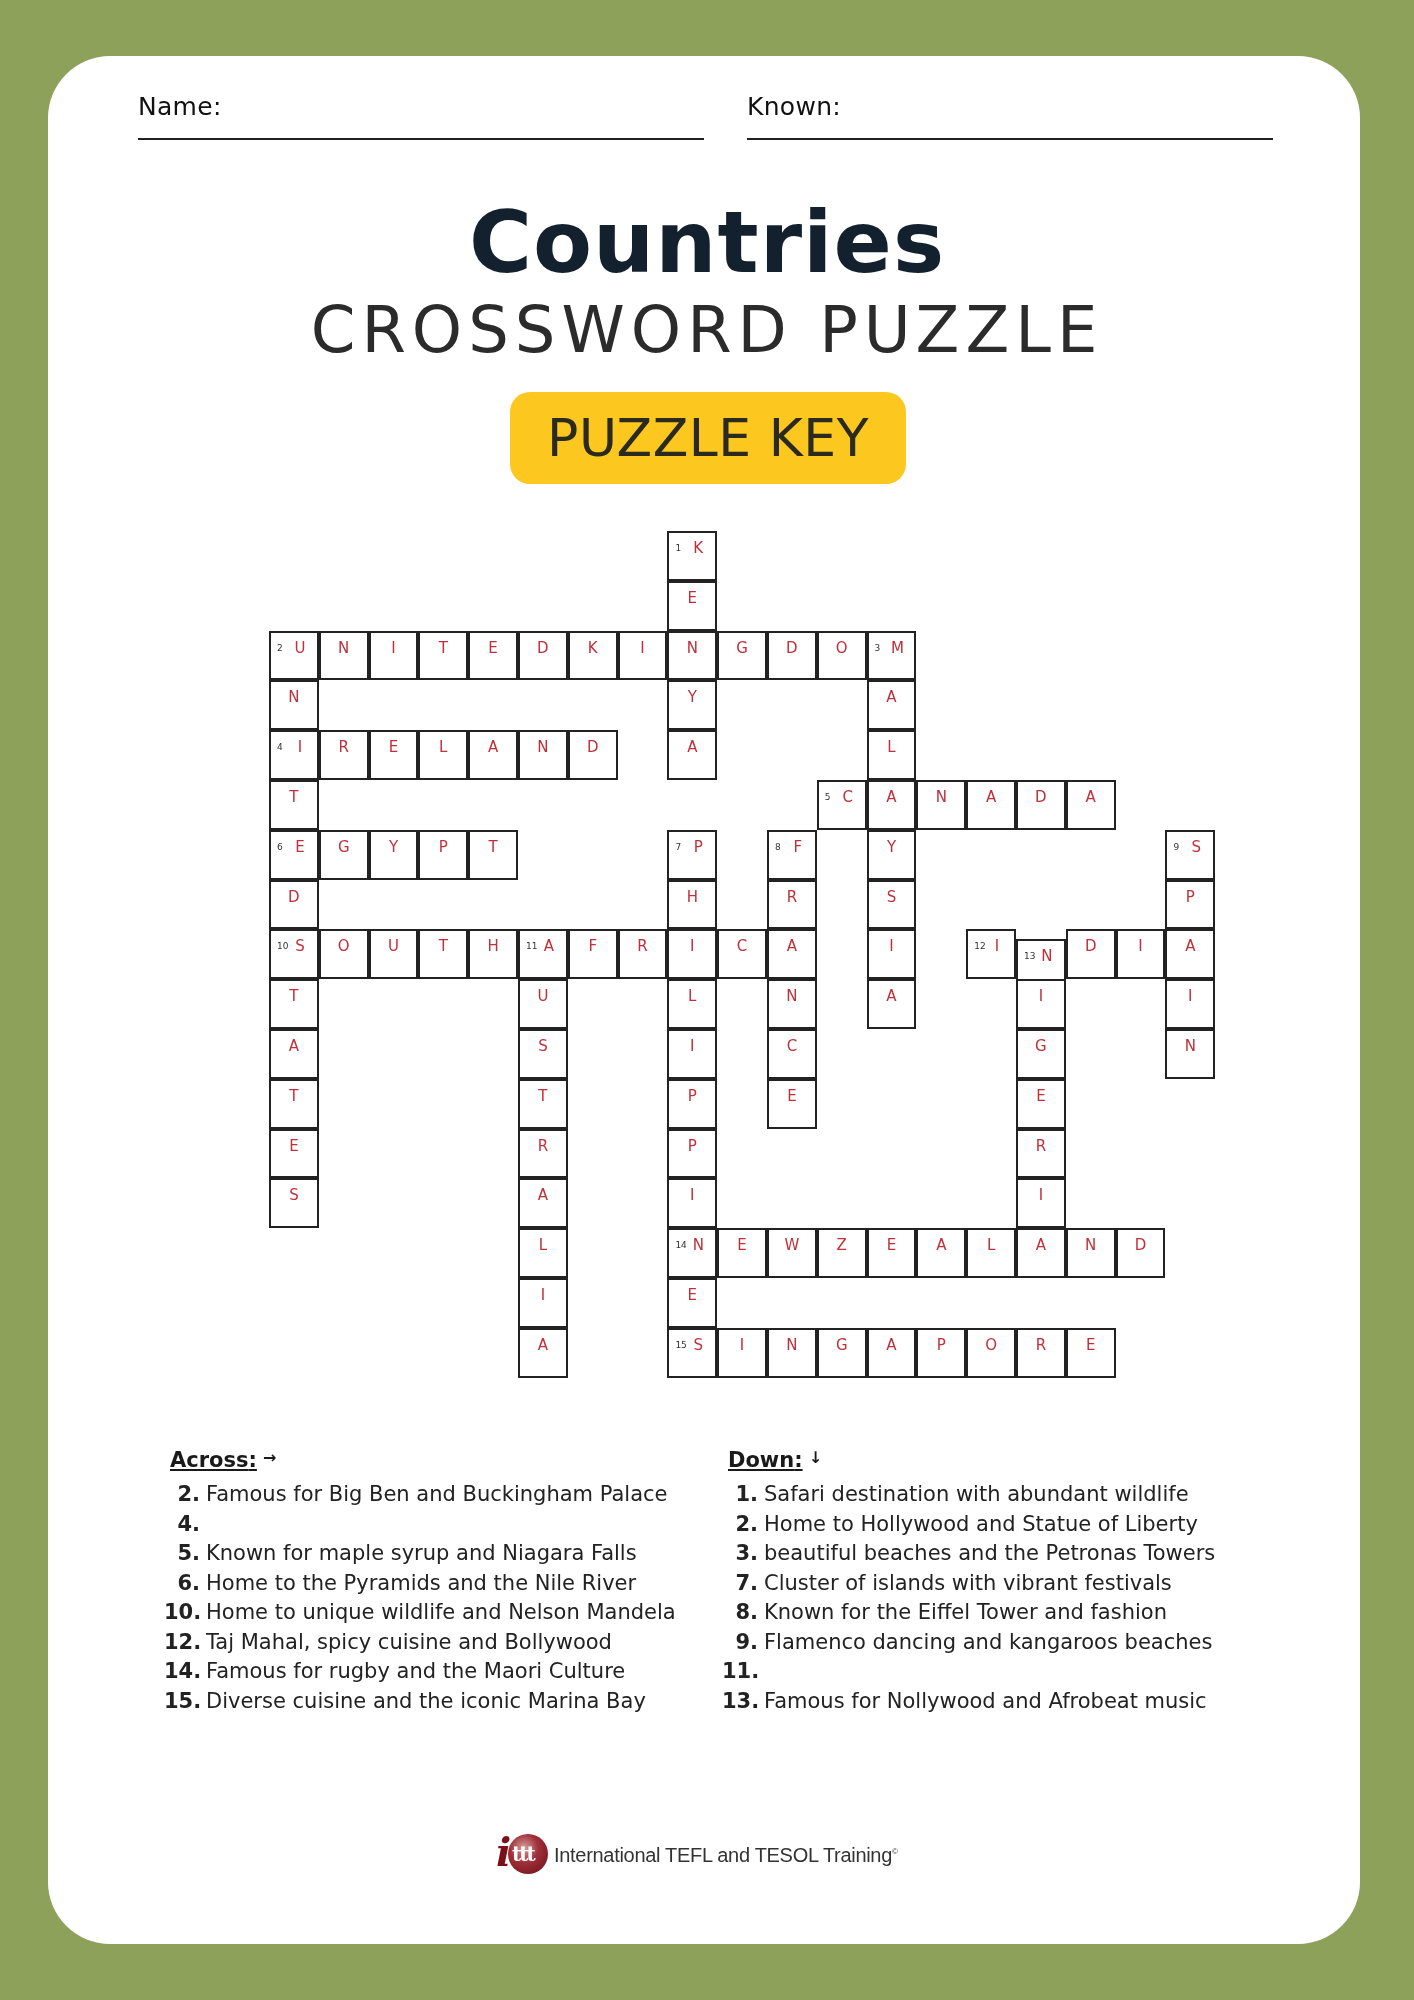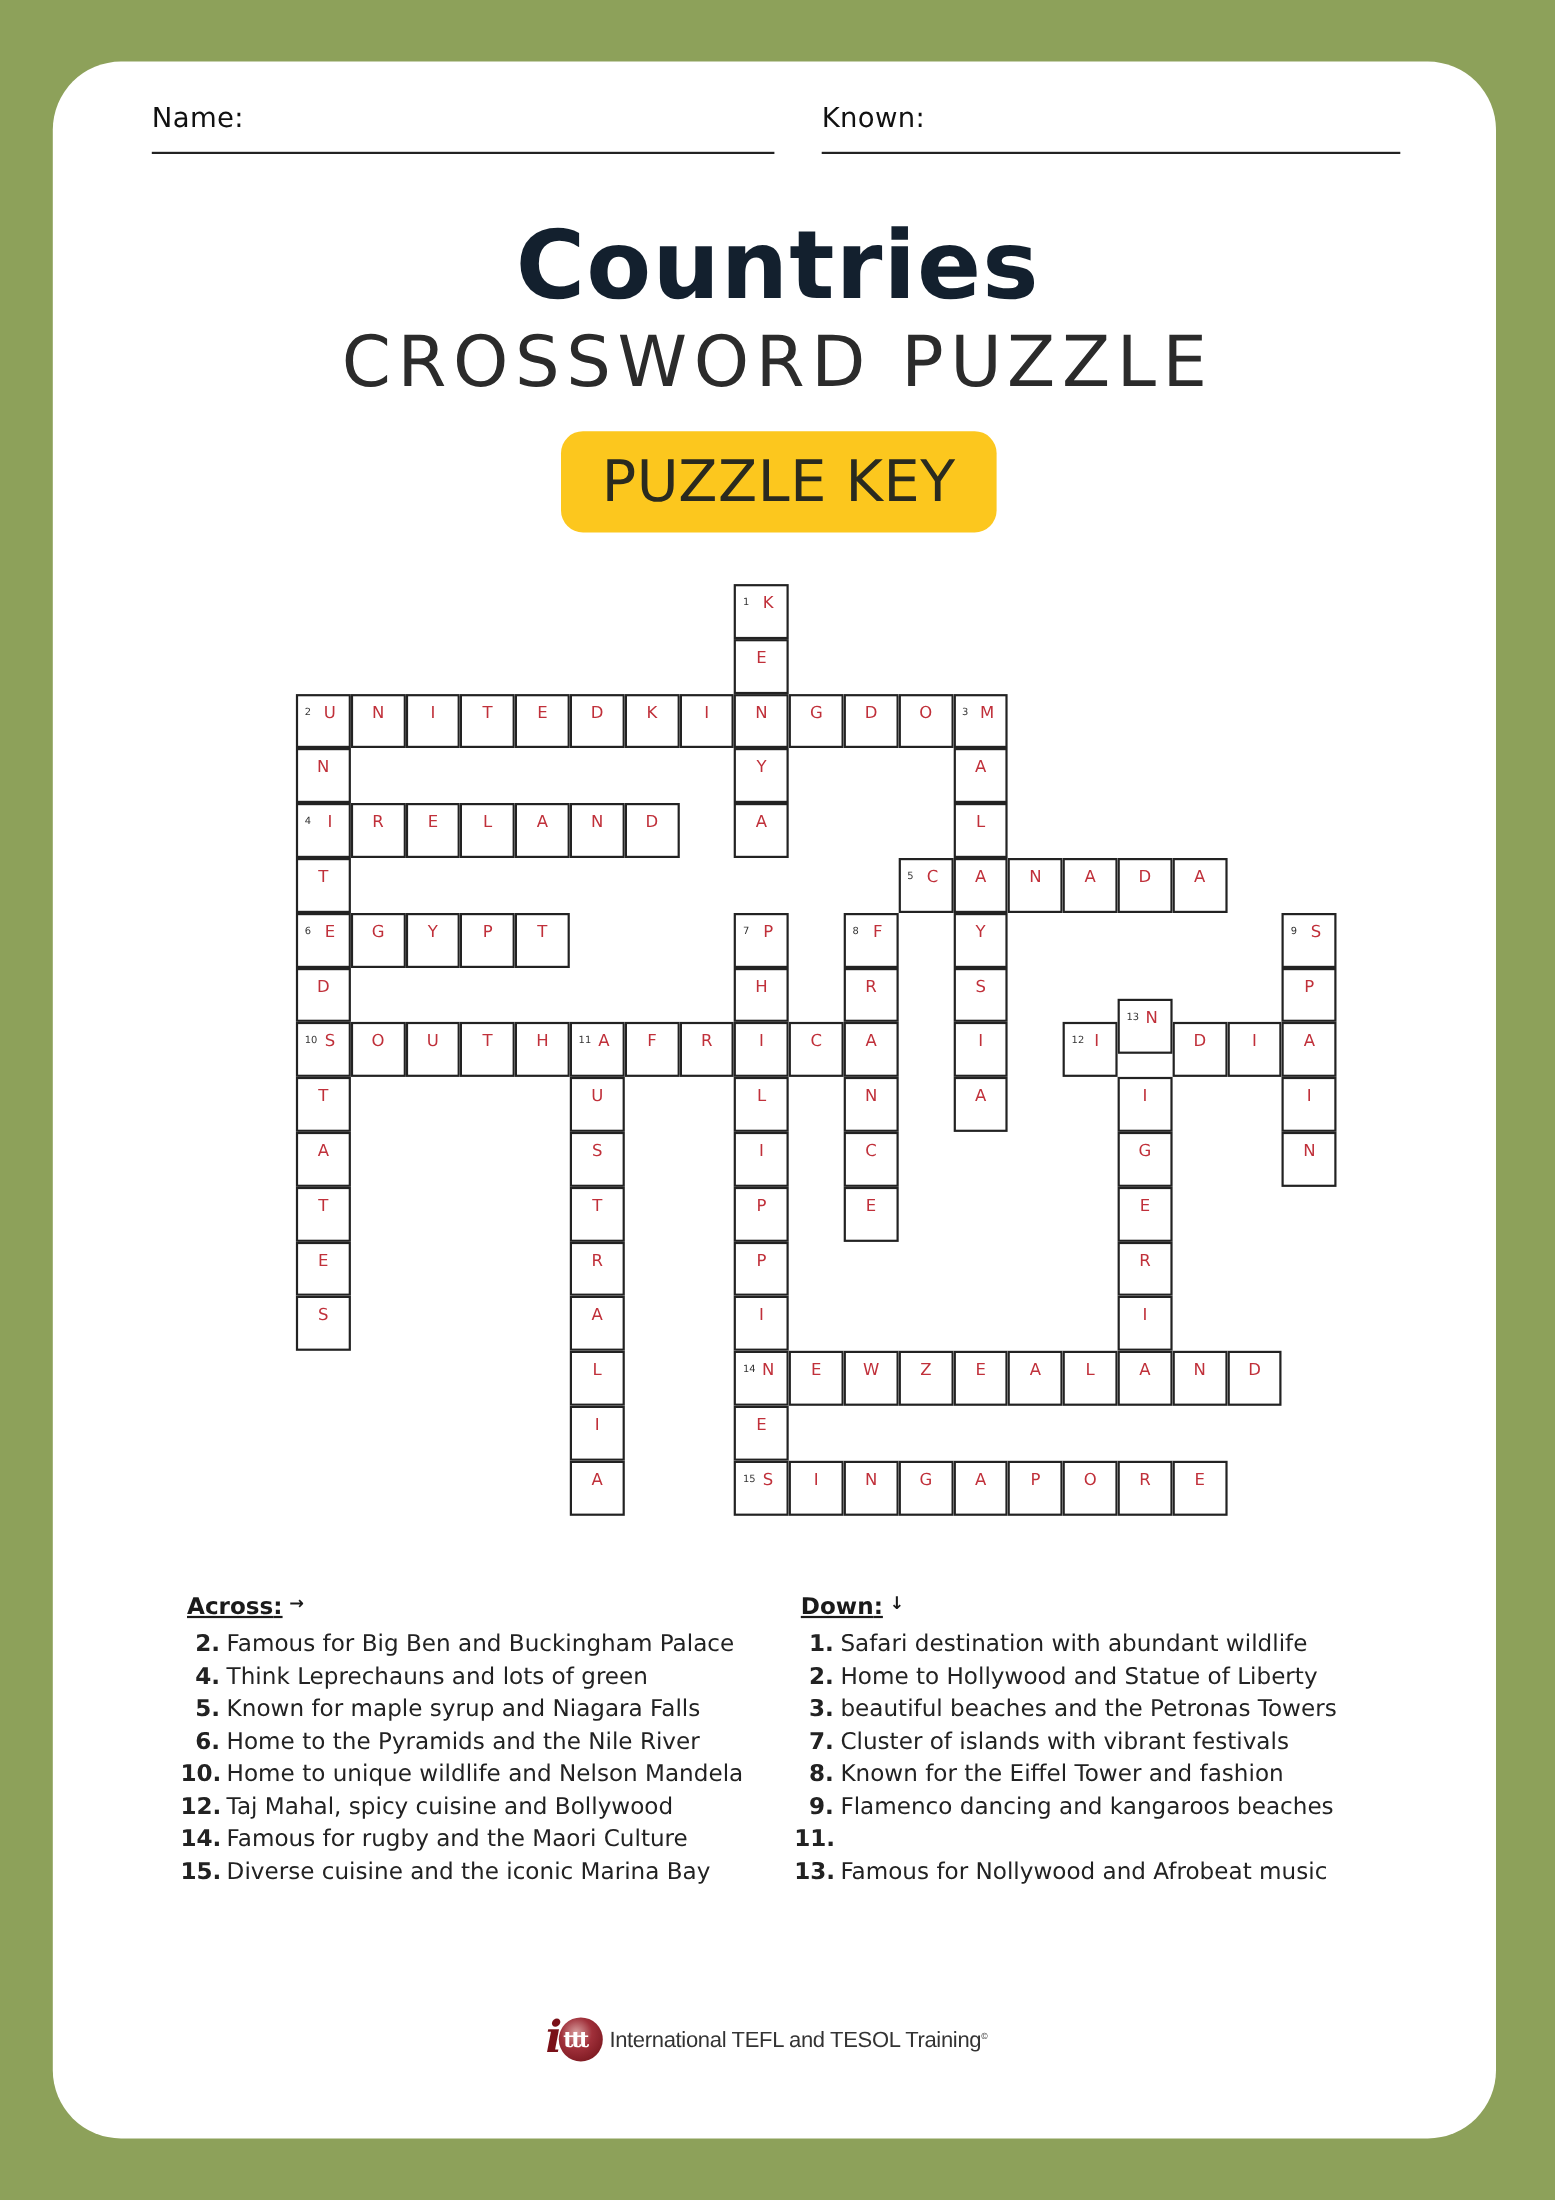--- a/index.html
+++ b/index.html
@@ -375,21 +375,21 @@
     <div class="cell" style="left: 249px; top: 747px;">
       <span class="ch" style="color: rgb(192, 48, 58);">I</span>
     </div>
     <div class="cell" style="left: 249px; top: 796.8px;">
       <span class="ch" style="color: rgb(192, 48, 58);">A</span>
     </div>
     <div class="cell numbered" style="left: 697.2px; top: 398.4px;">
       <span class="num">12</span>
       <span class="ch" style="color: rgb(192, 48, 58);">I</span>
     </div>
-    <div class="cell numbered" style="left: 747px; top: 377px;">
+    <div class="cell numbered" style="left: 747px; top: 408px;">
       <span class="num">13</span>
       <span class="ch" style="color: rgb(192, 48, 58);">N</span>
     </div>
     <div class="cell" style="left: 796.8px; top: 398.4px;">
       <span class="ch" style="color: rgb(192, 48, 58);">D</span>
     </div>
     <div class="cell" style="left: 846.6px; top: 398.4px;">
       <span class="ch" style="color: rgb(192, 48, 58);">I</span>
     </div>
     <div class="cell" style="left: 747px; top: 448.2px;">
@@ -462,21 +462,20 @@
 
 <div class="clues" id="clues-across">
   <h3><span>Across</span>:<span class="arrow">→</span></h3>
   <div class="list">
       <div class="clue">
         <span class="n">2.</span>
         <span class="t">Famous for Big Ben and Buckingham Palace</span>
       </div>
       <div class="clue">
         <span class="n">4.</span>
-        <span class="t">Think Leprechauns and lots of green</span>
       </div>
       <div class="clue">
         <span class="n">5.</span>
         <span class="t">Known for maple syrup and Niagara Falls</span>
       </div>
       <div class="clue">
         <span class="n">6.</span>
         <span class="t">Home to the Pyramids and the Nile River</span>
       </div>
       <div class="clue">

